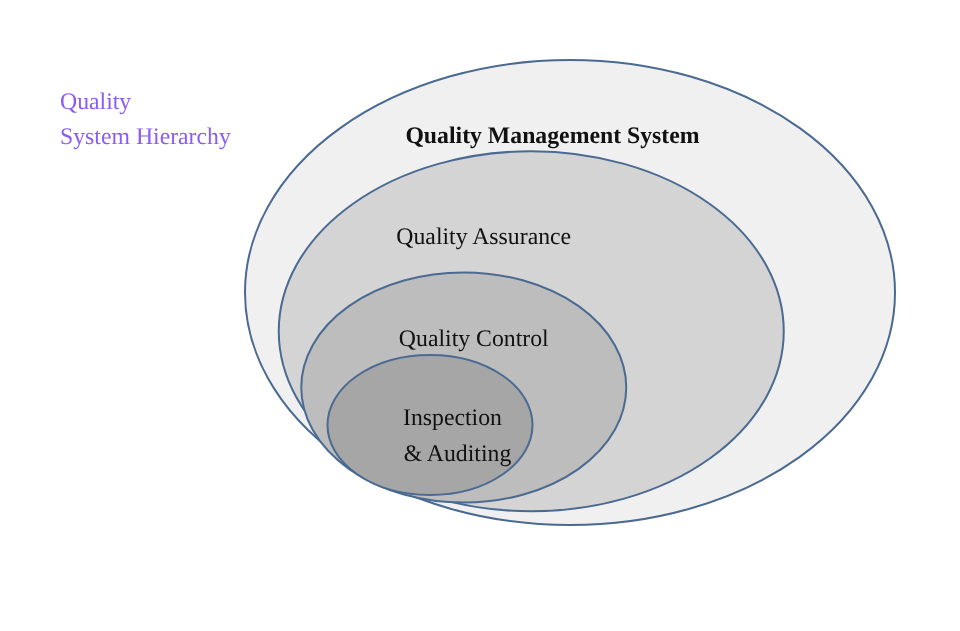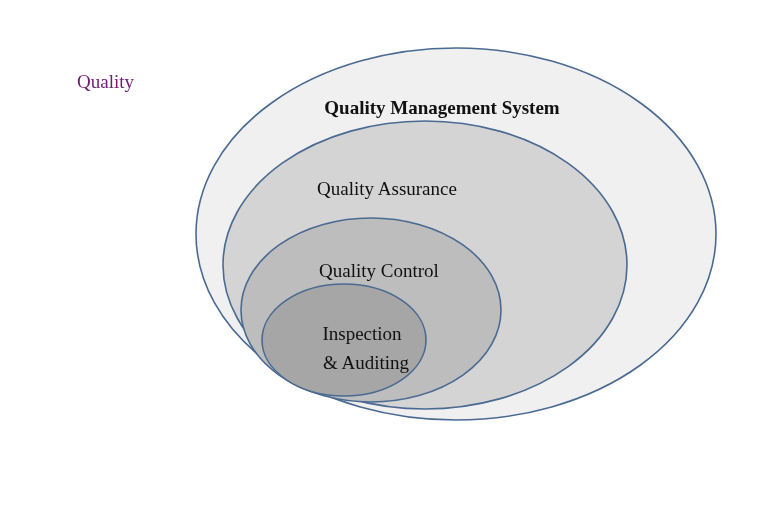--- a/index.html
+++ b/index.html
@@ -1,26 +1,27 @@
 <!DOCTYPE html>
 <html><head>
 <meta charset="utf-8">
 <style>
   html, body { margin:0; padding:0; background:#ffffff; }
   body { width:768px; height:505px; position:relative; overflow:hidden; font-family:"Liberation Serif", serif; }
-  .side-title { position:absolute; left:48px; top:68px; font-size:19px; line-height:28px; color:#701a75;margin-left:29px; }
+  .side-title { position:absolute; left:48px; top:68px; font-size:19px; line-height:28px; color:#8b5cf6; }
   .side-title div { white-space:nowrap; }
   svg { position:absolute; left:0; top:0; }
   svg text { font-family:"Liberation Serif", serif; fill:#111; }
 </style>
 </head>
 <body>
 
 <div class="side-title">
   <div>Quality</div>
+  <div>System Hierarchy</div>
 </div>
 
 <svg width="768" height="505" viewBox="0 0 768 505">
   <ellipse cx="456" cy="234" rx="260" ry="186" fill="#f0f0f0" stroke="#4a6a92" stroke-width="1.6"></ellipse>
   <ellipse cx="425" cy="265" rx="202" ry="144" fill="#d4d4d4" stroke="#4a6a92" stroke-width="1.6"></ellipse>
   <ellipse cx="371" cy="310" rx="130" ry="92" fill="#bdbdbd" stroke="#4a6a92" stroke-width="1.6"></ellipse>
   <ellipse cx="344" cy="340" rx="82" ry="56" fill="#a6a6a6" stroke="#4a6a92" stroke-width="1.6"></ellipse>
 
   <text x="442" y="114" text-anchor="middle" font-size="19" font-weight="bold">Quality Management System</text>
   <text x="387" y="195" text-anchor="middle" font-size="19">Quality Assurance</text>

